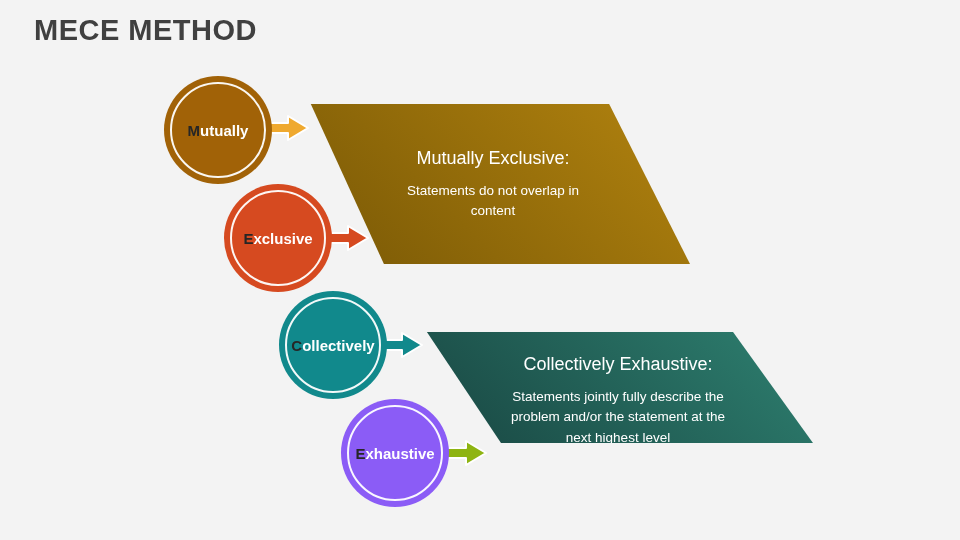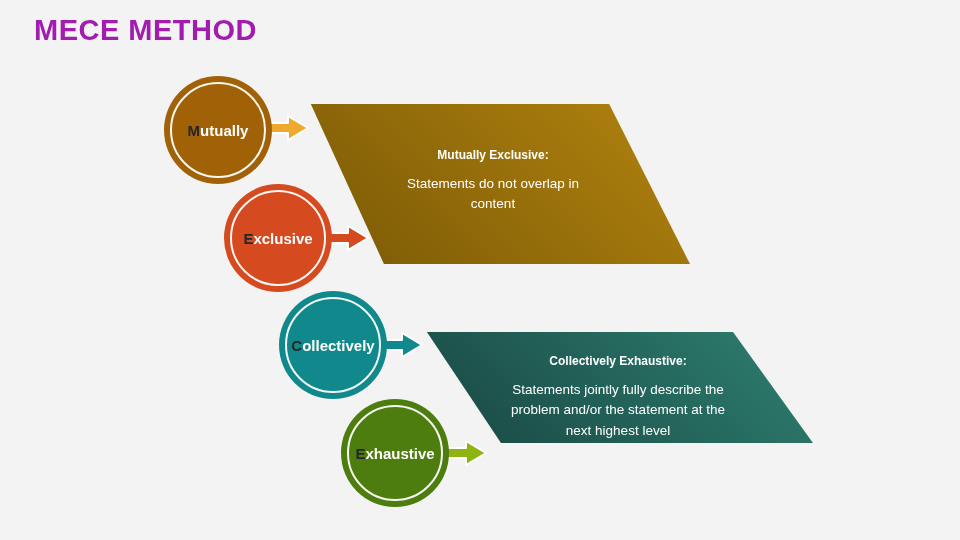--- a/index.html
+++ b/index.html
@@ -14,21 +14,21 @@
     background: #f3f3f3;
     overflow: hidden;
   }
   .title {
     position: absolute;
     left: 34px; top: 14px;
     margin: 0;
     font-size: 29px;
     font-weight: 700;
     letter-spacing: 0.5px;
-    color: #a21caf;
+    color: #404040;
   }
 
   
   .panel {
     position: absolute;
     z-index: 1;
   }
   .panel-1 {
     left: 305px; top: 104px;
     width: 385px; height: 160px;
@@ -40,22 +40,22 @@
     clip-path: polygon(1% 0%, 79.5% 0%, 100% 100%, 20% 100%);
   }
   .panel-text {
     position: absolute;
     text-align: center;
     color: #ffffff;
   }
   .panel-1 .panel-text { left: 78px;  top: 44px; width: 220px; }
   .panel-2 .panel-text { left: 70px;  top: 22px; width: 250px; }
   .panel-heading {
-    font-weight: 700;
-    font-size: 12px;
+    font-weight: 400;
+    font-size: 18px;
     margin-bottom: 7px;
   }
   .panel-body {
     font-size: 13.5px;
     line-height: 1.5;
     margin: 12px auto;
   }
   .panel-1 .panel-body { width: 172px; }
   .panel-2 .panel-body { width: 216px; }
 
@@ -146,18 +146,18 @@
   <div class="circle circle-3" style="background-color: rgb(17, 137, 140);">
     <div class="ring"></div>
     <div class="circle-label"><span class="first">C</span><span>ollectively</span></div>
   </div>
 
   <div class="circle circle-2" style="background-color: rgb(214, 74, 32);">
     <div class="ring"></div>
     <div class="circle-label"><span class="first">E</span><span>xclusive</span></div>
   </div>
 
-  <div class="circle circle-4" style="background-color: #4d7c0f;">
+  <div class="circle circle-4" style="background-color: #8b5cf6;">
     <div class="ring"></div>
     <div class="circle-label"><span class="first">E</span><span>xhaustive</span></div>
   </div>
 
 </div>
 
 </body></html>

